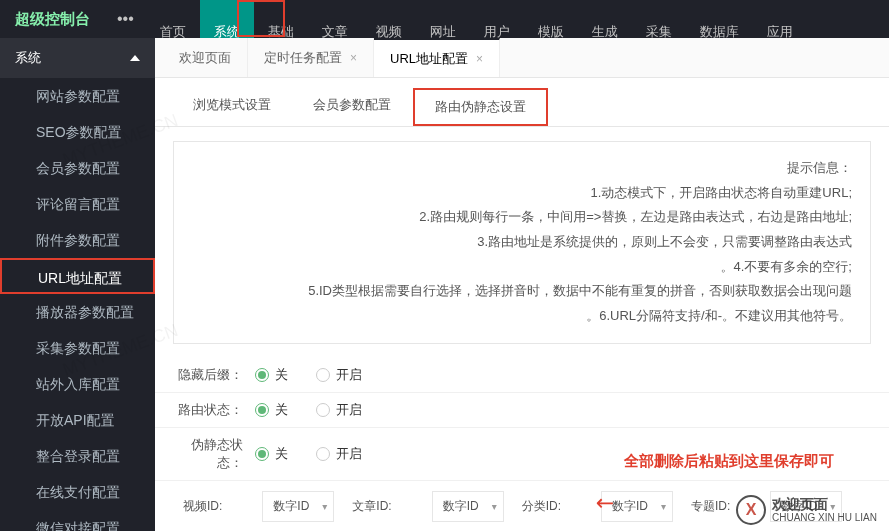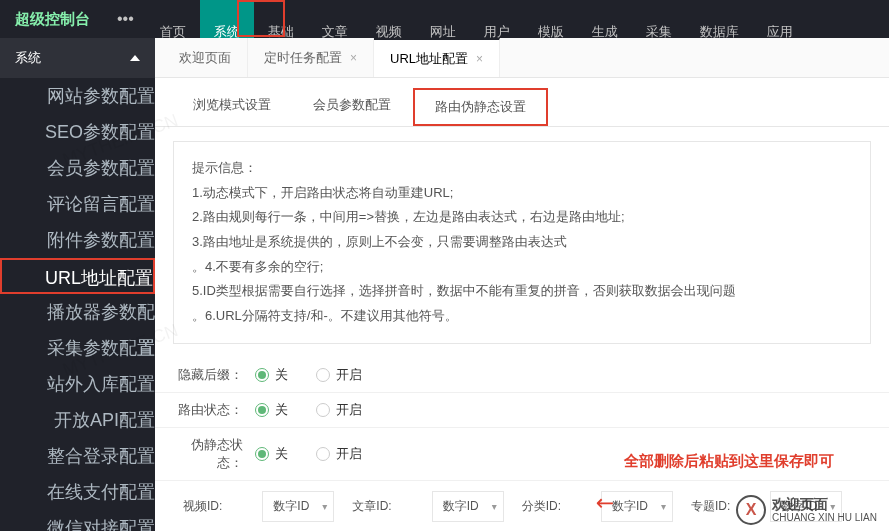--- a/index.html
+++ b/index.html
@@ -7,32 +7,32 @@
 .container { width: 889px; height: 531px; position: relative; }
 .topbar { background: #20222a; color: #8f8f8f; height: 38px; display: flex; align-items: center; padding: 0 0 0 0; }
 .brand { color: #86efac; font-size: 15px; font-weight: bold; padding: 0 15px; }
 .topnav { display: flex; align-items: center; height: 100%; }
 .topnav-item { color: #c2c2c2; padding: 13px 14px; height: 38px; line-height: 38px; cursor: pointer; font-size: 13px; }
 .topnav-item.active { background: #009688; color: #fff; }
 .dots { color: #c2c2c2; padding: 0 12px; font-size: 16px; }
 .red-box-top { border: 2px solid #e03e2d; position: absolute; }
 .sidebar { position: absolute; left: 0; top: 38px; width: 155px; height: 493px; background: #20222a; color: #c2c2c2; }
 .sidebar-header { background: #2f3139; color: #fff; height: 40px; line-height: 40px; padding: 0 15px; display: flex; justify-content: space-between; align-items: center; }
-.sidebar-item { height: 36px; line-height: 36px; padding: 0 0 0 36px; cursor: pointer; font-size: 18px; color: #aeb9c2; text-align: right; }
+.sidebar-item { height: 36px; line-height: 36px; padding: 0 0 0 36px; cursor: pointer; font-size: 14px; color: #aeb9c2; }
 .sidebar-item.highlighted { border: 2px solid #e03e2d; color: #fff; }
 .main { position: absolute; left: 155px; top: 38px; right: 0; bottom: 0; background: #f5f5f5; }
 .tabs { background: #fafafa; border-bottom: 1px solid #e6e6e6; height: 40px; display: flex; align-items: stretch; padding-left: 8px; }
 .tab { padding: 0 16px; line-height: 40px; cursor: pointer; color: #666; display: flex; align-items: center; gap: 8px; border-right: 1px solid #eee; }
 .tab.active { background: #fff; border-top: 2px solid #20222a; color: #000; }
 .tab-close { color: #aaa; font-size: 12px; }
 .content { background: #fff; margin: 0; padding: 0; }
 .subtabs { display: flex; border-bottom: 1px solid #e6e6e6; padding: 10px 0 0 18px; gap: 2px; }
 .subtab { padding: 8px 20px; cursor: pointer; color: #555; }
 .subtab.highlighted { border: 2px solid #e03e2d; }
-.info-box { margin: 14px 18px; border: 1px solid #e6e6e6; padding: 14px 18px; color: #555; line-height: 1.9; font-size: 13px; }
+.info-box { margin: 14px 18px; border: 1px solid #e6e6e6; padding: 14px 18px; color: #555; line-height: 1.9; font-size: 13px; text-align: right; }
 .form-row { display: flex; align-items: center; padding: 8px 20px; border-bottom: 1px solid #f0f0f0; }
 .form-label { width: 80px; text-align: right; padding-right: 12px; color: #555; }
 .radio-group { display: flex; gap: 28px; align-items: center; }
 .radio-opt { display: flex; align-items: center; gap: 6px; cursor: pointer; }
 .radio-circle { width: 14px; height: 14px; border: 1px solid #ccc; border-radius: 50%; display: inline-flex; align-items: center; justify-content: center; }
 .radio-circle.checked { border-color: #5fb878; }
 .radio-circle.checked::after { content: ""; width: 8px; height: 8px; background: #5fb878; border-radius: 50%; }
 .id-row { display: flex; gap: 8px; padding: 10px 18px; align-items: center; flex-wrap: wrap; }
 .id-group { display: flex; align-items: center; gap: 16px; }
 .id-select { border: 1px solid #e6e6e6; padding: 6px 24px 6px 10px; font-size: 12px; color: #555; position: relative; cursor: pointer; background: #fff; }

